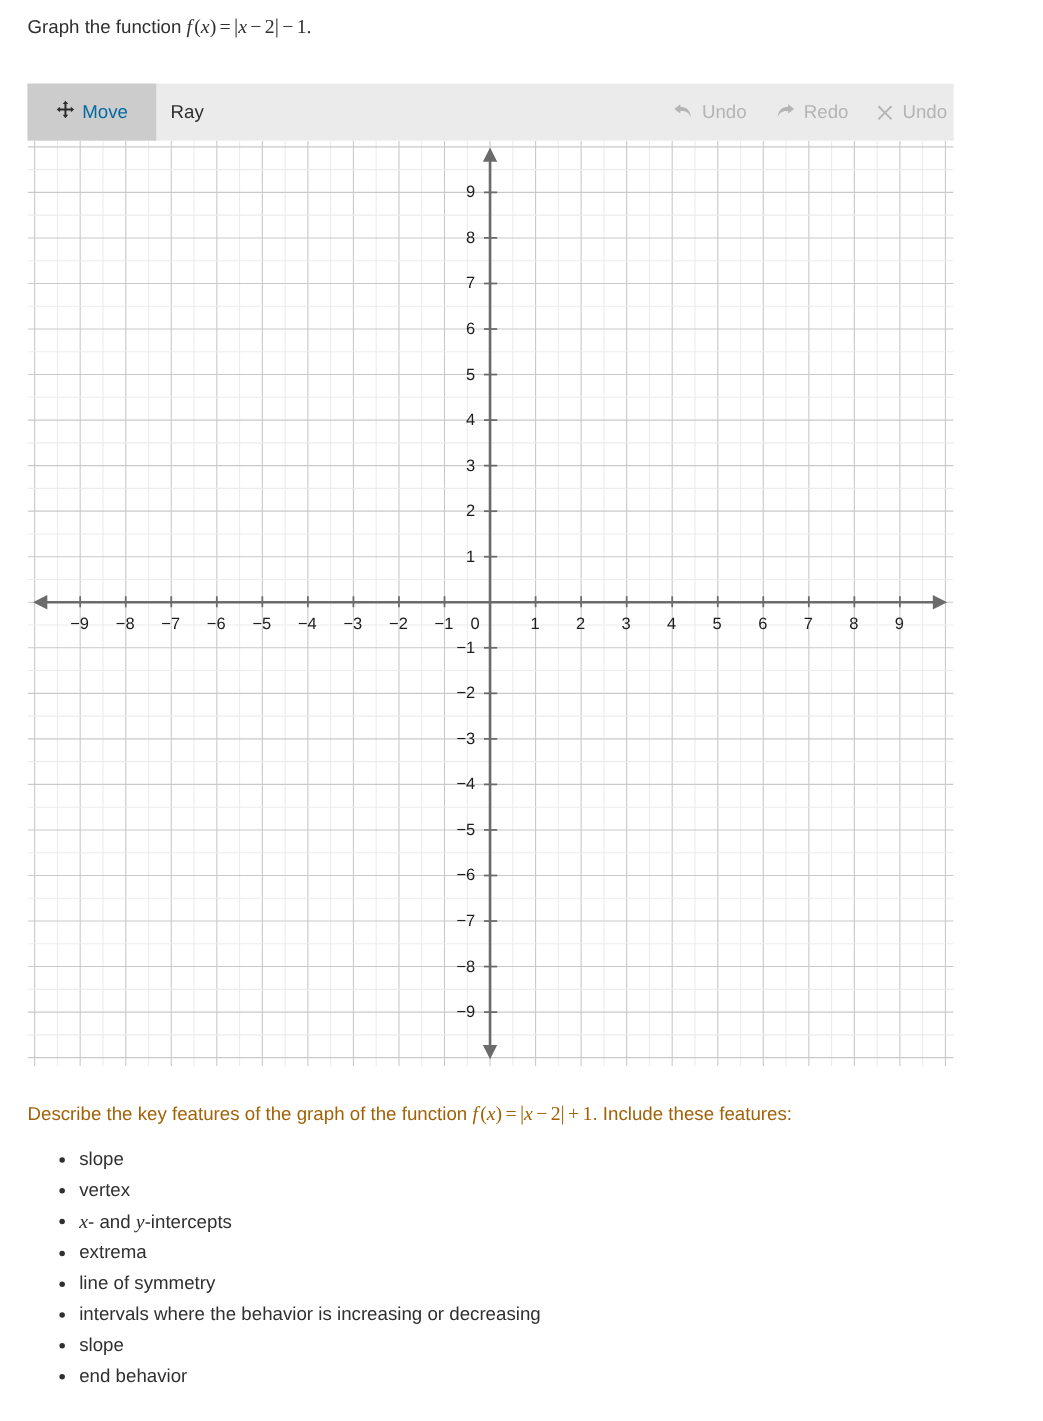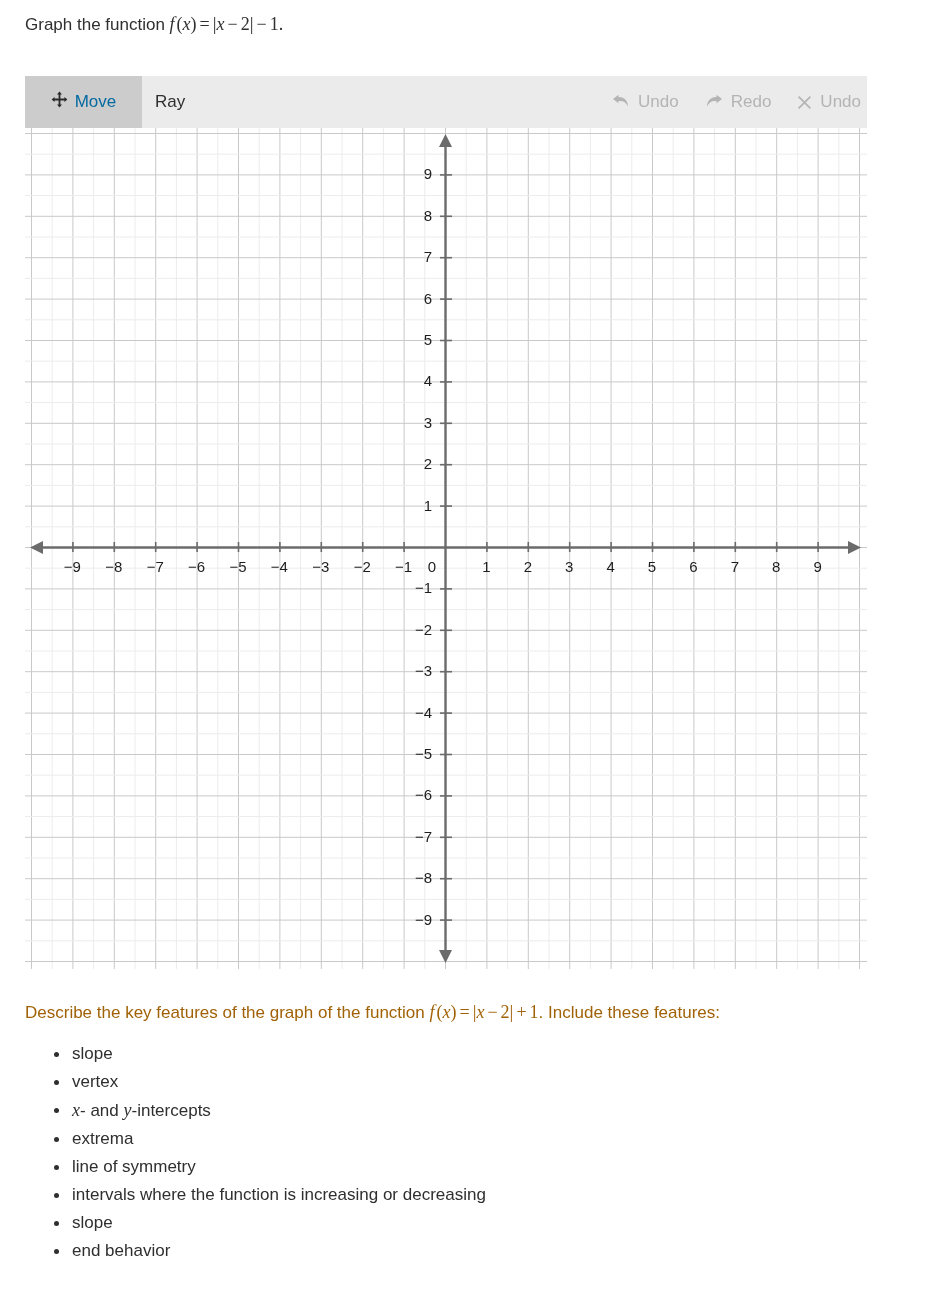--- a/index.html
+++ b/index.html
@@ -398,16 +398,16 @@
 <div class="describe">
   <span>Describe the key features of the graph of the function </span><span class="mathi">f</span><span class="mathr" style="padding-left:2px">(</span><span class="mathi">x</span><span class="mathr">)</span><span class="mathop">=</span><span class="bar">|</span><span class="mathi">x</span><span class="mathop">−</span><span class="mathr">2</span><span class="bar">|</span><span class="mathop">+</span><span class="mathr">1</span><span>. Include these features:</span>
 </div>
 
 <ul class="features">
     <li><span>slope</span></li>
     <li><span>vertex</span></li>
     <li><span class="mathi">x</span><span>- and </span><span class="mathi">y</span><span>-intercepts</span></li>
     <li><span>extrema</span></li>
     <li><span>line of symmetry</span></li>
-    <li><span>intervals where the function is increasing or decreasing</span></li>
+    <li><span>intervals where the behavior is increasing or decreasing</span></li>
     <li><span>slope</span></li>
     <li><span>end behavior</span></li>
   </ul>
 
 </body></html>

